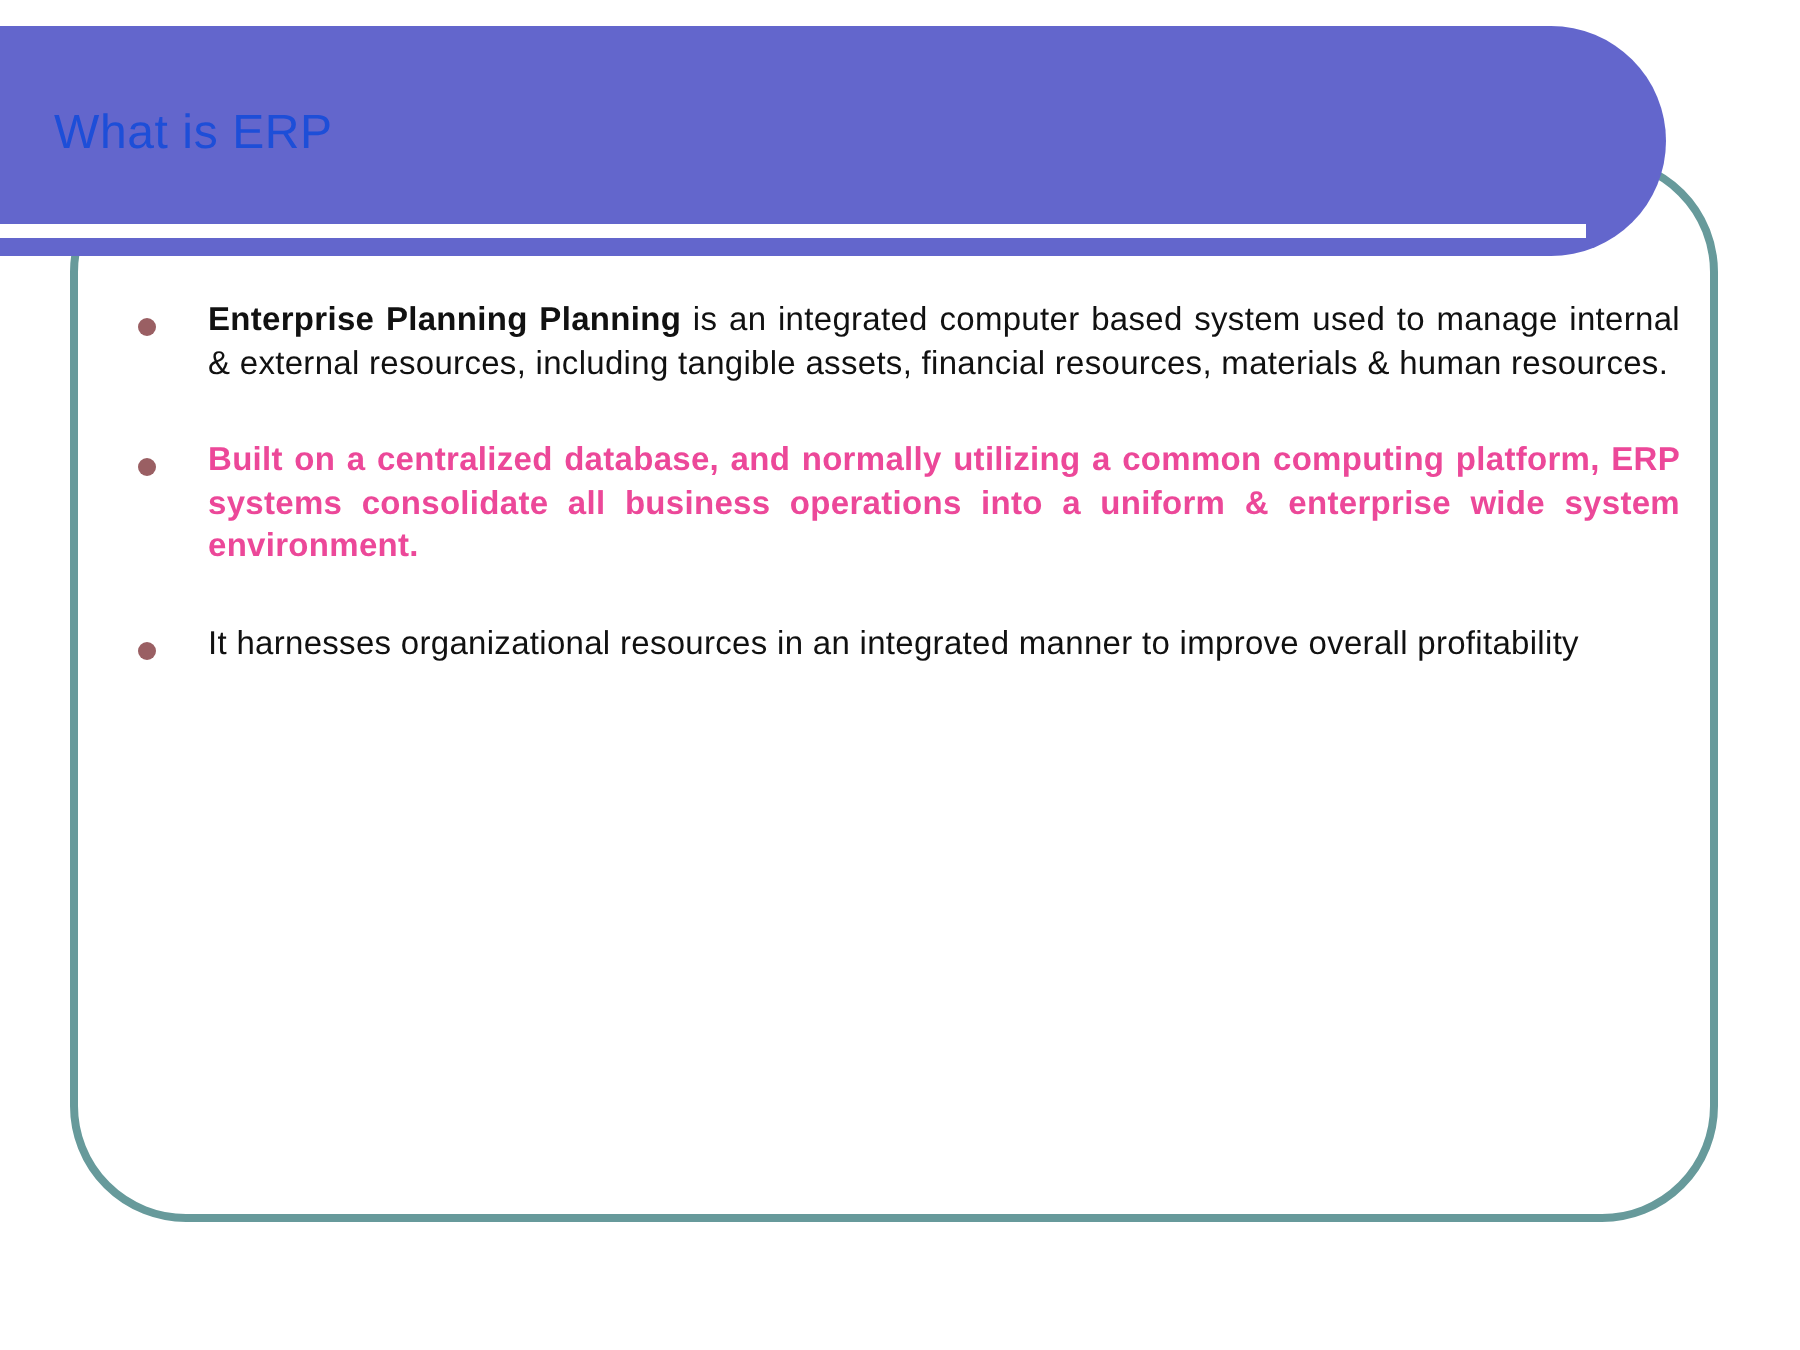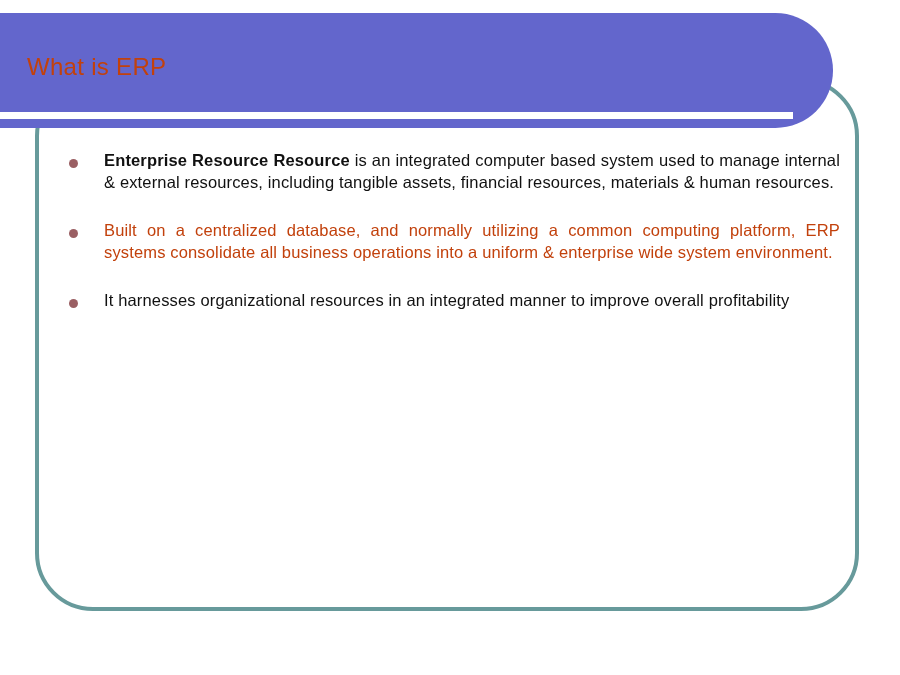--- a/index.html
+++ b/index.html
@@ -111,33 +111,33 @@
 </style>
 </head>
 <body>
 
 <div id="slide">
 
   <div id="content-frame" style="border-color: rgb(103, 154, 155);"></div>
 
   <div id="title-banner" style="background: rgb(99, 102, 204);"></div>
   <div id="title-underline"></div>
-  <div id="title-text" style="color: #c2410c;">What is ERP</div>
+  <div id="title-text" style="color: #1d4ed8;">What is ERP</div>
 
   <div id="body-area">
 
     <div class="bullet-row">
       <span class="bullet-dot" style="background: rgb(154, 95, 99);"></span>
-      <span class="bullet-text" style="color: rgb(17, 17, 17);"><b>Enterprise Resource Resource</b><span> is an integrated computer based system used to manage internal &amp; external resources, including tangible assets, financial resources, materials &amp; human resources.</span></span>
+      <span class="bullet-text" style="color: rgb(17, 17, 17);"><b>Enterprise Planning Planning</b><span> is an integrated computer based system used to manage internal &amp; external resources, including tangible assets, financial resources, materials &amp; human resources.</span></span>
     </div>
 
 
     <div class="bullet-row">
       <span class="bullet-dot" style="background: rgb(154, 95, 99);"></span>
-      <span class="bullet-text" style="color: #c2410c;">Built on a centralized database, and normally utilizing a common computing platform, ERP systems consolidate all business operations into a uniform &amp; enterprise wide system environment.</span>
+      <span class="bullet-text" style="color: #ec4899; font-weight: bold;">Built on a centralized database, and normally utilizing a common computing platform, ERP systems consolidate all business operations into a uniform &amp; enterprise wide system environment.</span>
     </div>
 
     <div class="bullet-row">
       <span class="bullet-dot" style="background: rgb(154, 95, 99);"></span>
       <span class="bullet-text" style="color: rgb(17, 17, 17);">It harnesses organizational resources in an integrated manner to improve overall profitability</span>
     </div>
 
   </div>
 
 </div>

